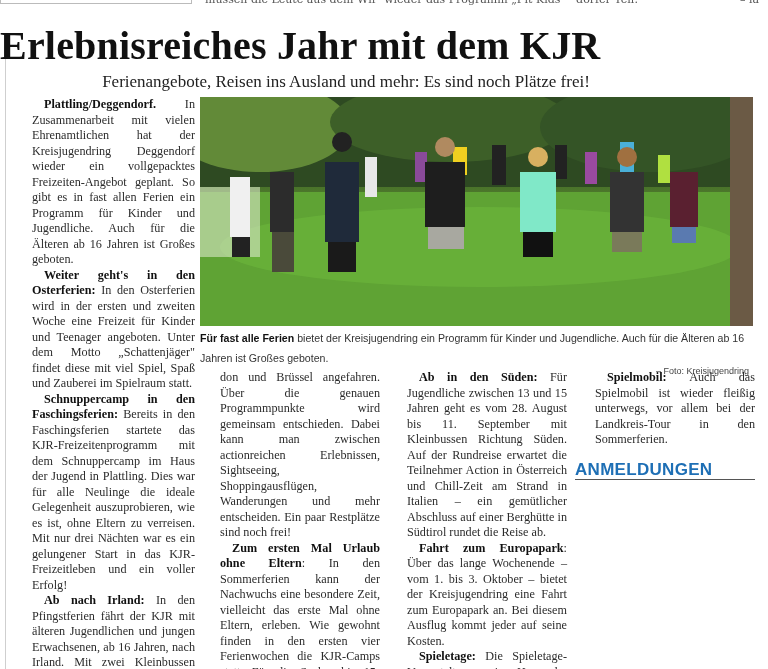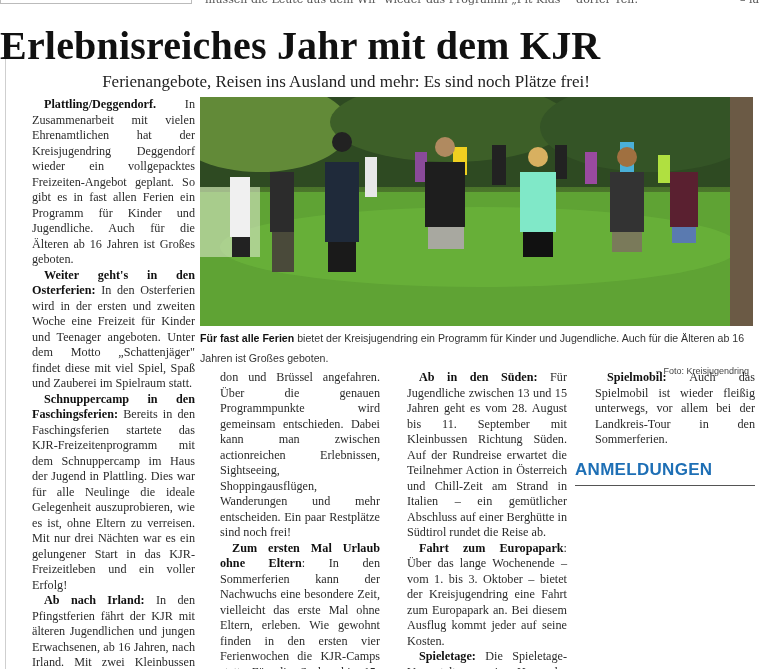--- a/index.html
+++ b/index.html
@@ -33,21 +33,21 @@
     background: linear-gradient(180deg, #2f4a1f 0%, #3c5a26 25%, #4f7d2c 45%, #5ea032 65%, #6cb23a 100%); }
   .photo svg { display: block; }
 
   .caption { position: absolute; left: 200px; top: 328px; width: 553px; font-family: "Liberation Sans", "DejaVu Sans", sans-serif;
     font-size: 10.6px; line-height: 20px; color: #333; }
   .caption b { color: #111; }
   .credit { position: absolute; right: 19px; top: 346px; font-family: "Liberation Sans", "DejaVu Sans", sans-serif;
     font-size: 9px; color: #444; margin-top: 20px; }
 
   .anm-head { font-family: "Liberation Sans", "DejaVu Sans", sans-serif; font-weight: bold; font-size: 17px;
-    color: #1e6fb5; letter-spacing: 0.3px; text-indent: 0; margin-top: 14px; padding-bottom: 8px; border-bottom: 1.5px solid #555; text-align: left; }
+    color: #1e6fb5; letter-spacing: 0.3px; text-indent: 0; margin-top: 14px; padding-bottom: 2px; border-bottom: 1.5px solid #555; text-align: left; }
   .info-icon { display: inline-block; width: 10px; height: 10px; background: #222; color: #fff; font-family: "DejaVu Sans", sans-serif;
     font-size: 8px; line-height: 10px; text-align: center; font-weight: bold; vertical-align: -1px; margin-right: 2px; }
   .sig { float: right; }
 </style>
 </head>
 <body>
 
 <div class="topstrip">
   <div class="box"></div>
   <span class="txt">müssen die Leute aus dem Wir-  wieder das Programm „Fit Kids" - dorfer Teil.</span>

